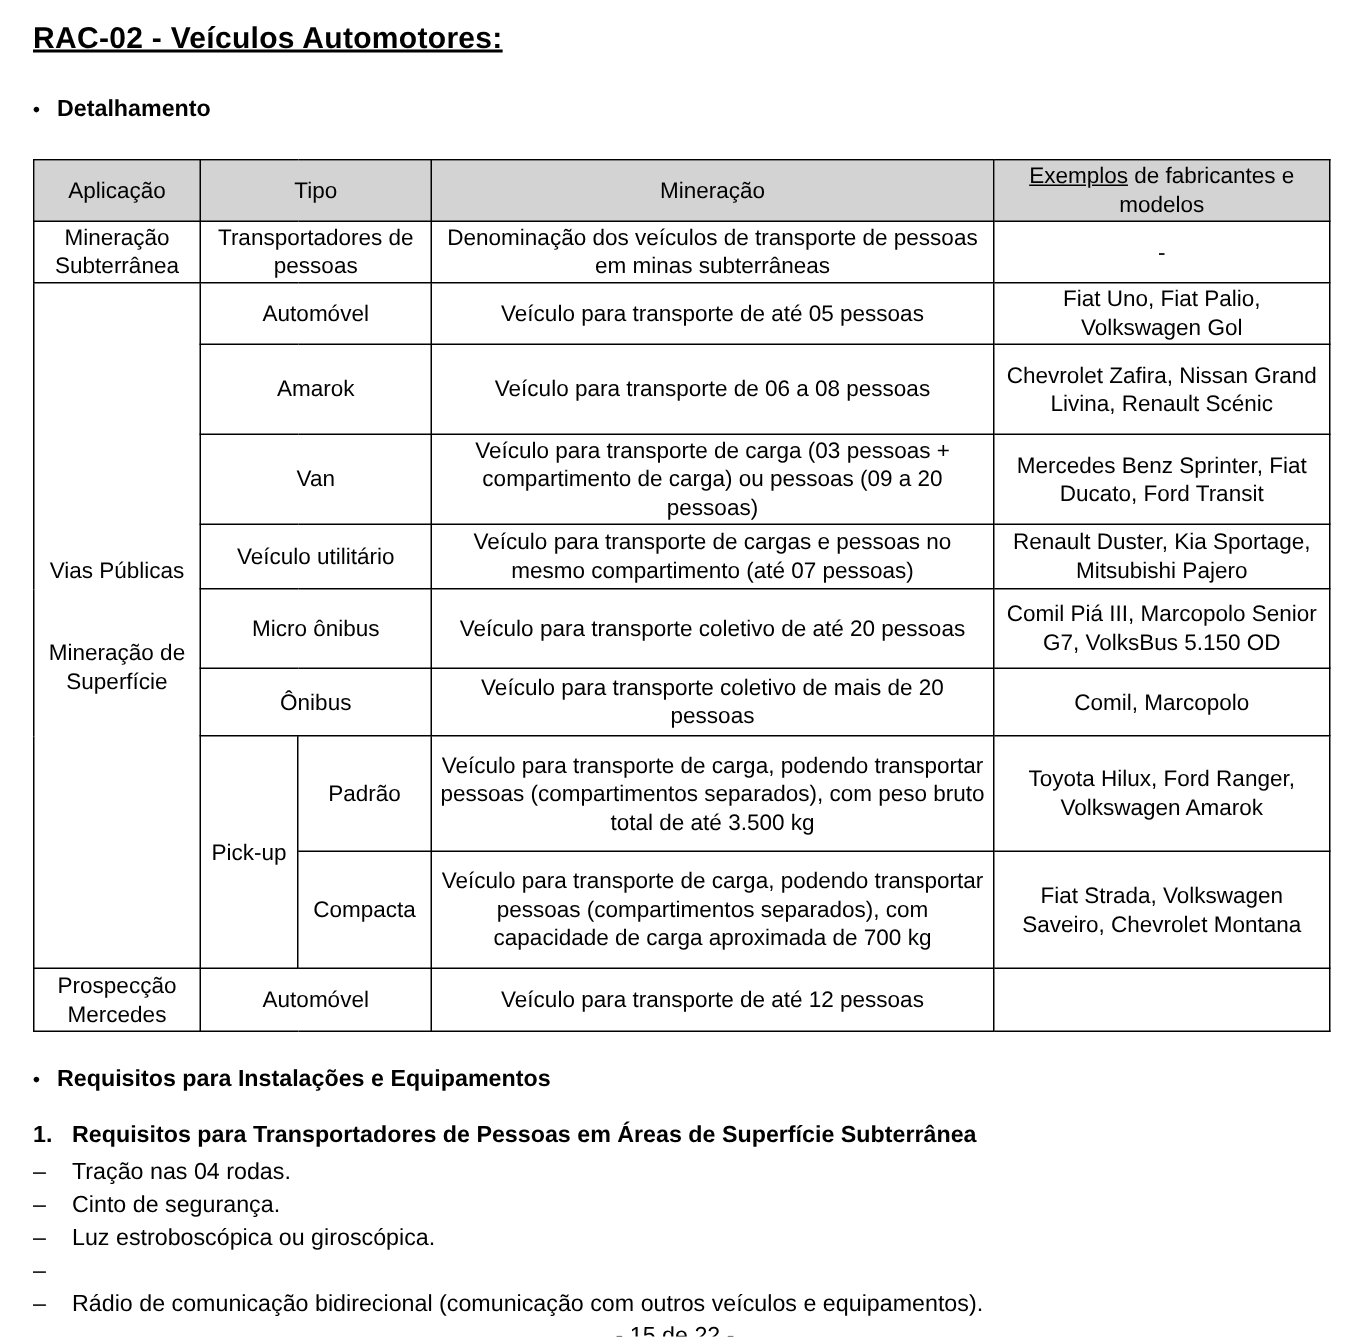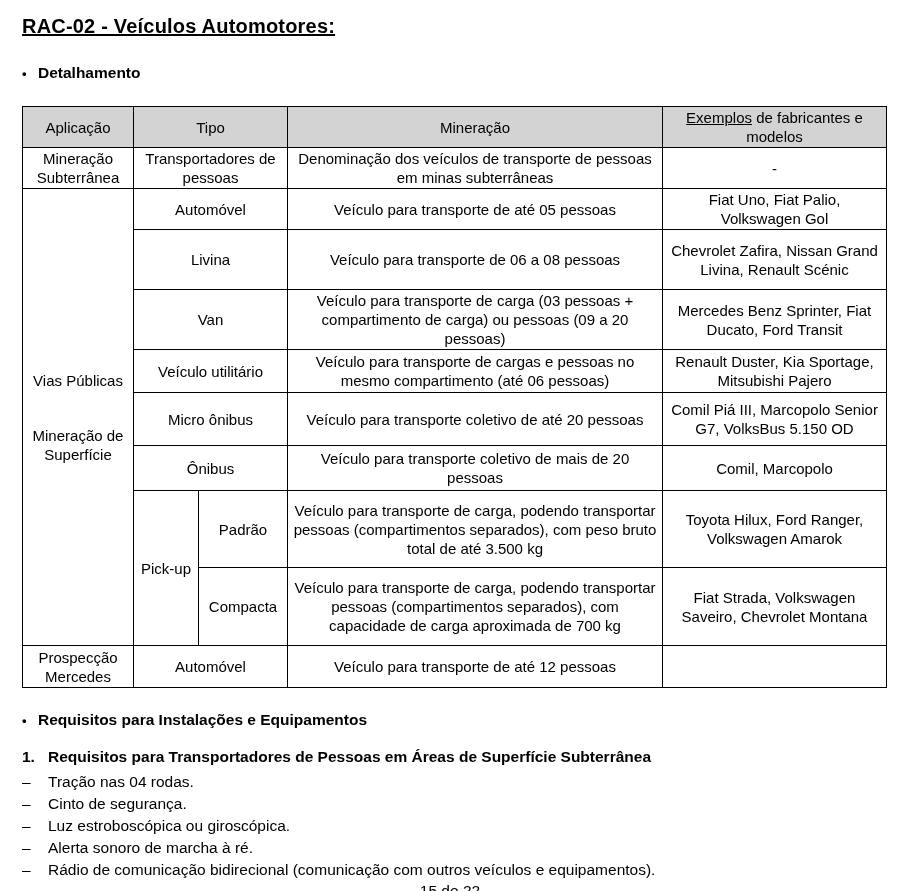--- a/index.html
+++ b/index.html
@@ -112,34 +112,34 @@
       <td rowspan="8">
         <div class="apl-line">Vias Públicas</div>
         <div class="apl-line apl-gap">Mineração de Superfície</div>
       </td>
       <td colspan="2">Automóvel</td>
       <td>Veículo para transporte de até 05 pessoas</td>
       <td>Fiat Uno, Fiat Palio, Volkswagen Gol</td>
     </tr>
 
     <tr class="rh3">
-      <td colspan="2">Livina</td>
+      <td colspan="2">Amarok</td>
       <td>Veículo para transporte de 06 a 08 pessoas</td>
       <td>Chevrolet Zafira, Nissan Grand Livina, Renault Scénic</td>
     </tr>
 
     <tr class="rh4">
       <td colspan="2">Van</td>
       <td>Veículo para transporte de carga (03 pessoas + compartimento de carga) ou pessoas (09 a 20 pessoas)</td>
       <td>Mercedes Benz Sprinter, Fiat Ducato, Ford Transit</td>
     </tr>
 
     <tr class="rh5">
       <td colspan="2">Veículo utilitário</td>
-      <td>Veículo para transporte de cargas e pessoas no mesmo compartimento (até 06 pessoas)</td>
+      <td>Veículo para transporte de cargas e pessoas no mesmo compartimento (até 07 pessoas)</td>
       <td>Renault Duster, Kia Sportage, Mitsubishi Pajero</td>
     </tr>
 
     <tr class="rh6">
       <td colspan="2">Micro ônibus</td>
       <td>Veículo para transporte coletivo de até 20 pessoas</td>
       <td>Comil Piá III, Marcopolo Senior G7, VolksBus 5.150 OD</td>
     </tr>
 
     <tr class="rh7">
@@ -188,21 +188,20 @@
     <div class="dash-row">
       <span class="dash-marker">–</span>
       <span>Cinto de segurança.</span>
     </div>
     <div class="dash-row">
       <span class="dash-marker">–</span>
       <span>Luz estroboscópica ou giroscópica.</span>
     </div>
     <div class="dash-row">
       <span class="dash-marker">–</span>
-      <span>Alerta sonoro de marcha à ré.</span>
     </div>
     <div class="dash-row">
       <span class="dash-marker">–</span>
       <span>Rádio de comunicação bidirecional (comunicação com outros veículos e equipamentos).</span>
     </div>
   </div>
 
   <div class="page-footer">- 15 de 22 -</div>
 
 </div>

